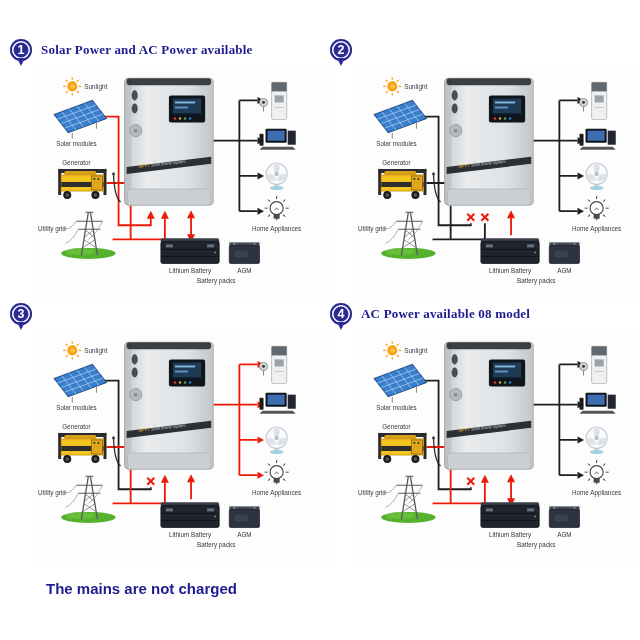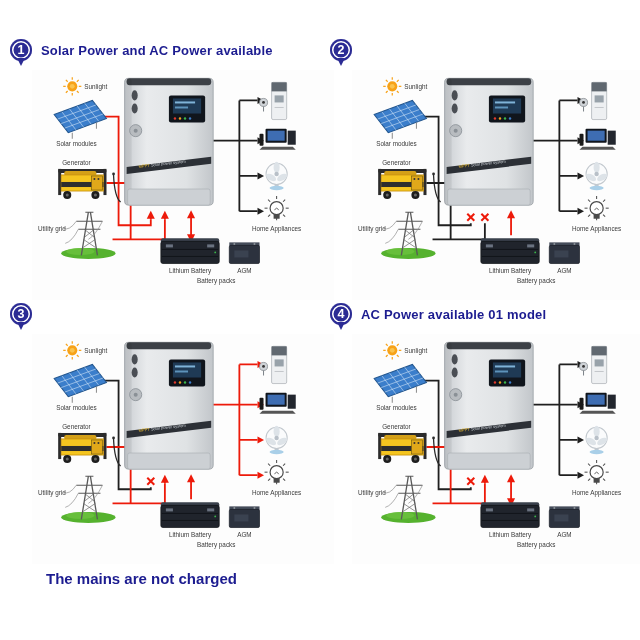--- a/index.html
+++ b/index.html
@@ -9,23 +9,23 @@
   .panel-header { display:flex; align-items:center; gap:9px; height:36px; }
   .pin { position:relative; width:22px; height:22px; border-radius:50%;
          background:#2b2b94;
          box-shadow: inset 0 0 0 2px #2b2b94, inset 0 0 0 3.5px #ffffff;
          color:#fff; font-weight:bold; font-size:12.5px;
          display:flex; align-items:center; justify-content:center; flex:0 0 auto; }
   .pin::after { content:''; position:absolute; left:50%; transform:translateX(-50%);
          top:19px; width:0; height:0;
          border-left:4.5px solid transparent; border-right:4.5px solid transparent;
          border-top:8px solid #2b2b94; }
-  .panel-title { font-size:13px; font-weight:bold; color:#1c1c90; letter-spacing:.2px; white-space:nowrap; }
+  .panel-title { font-size:13px; font-weight:bold; color:#1c1c90; letter-spacing:.2px; white-space:nowrap;font-family:Liberation Serif, serif; }
   .diagram { margin-left:22px; margin-top:2px; width:302px; height:230px; }
-  .panel-note { margin-left:36px; margin-top:6px; font-size:15px; font-weight:bold; color:#1c1c90; }
+  .panel-note { margin-left:36px; margin-top:16px; font-size:15px; font-weight:bold; color:#1c1c90; }
   svg text { font-family:"Liberation Sans", sans-serif; }
 </style>
 </head>
 <body>
 
 <div class="stage">
 
   <div class="panel" style="left:10px; top:32px;">
     <div class="panel-header">
       <span class="pin">1</span>
@@ -526,21 +526,21 @@
           <text x="211" y="201" font-size="6.3" fill="#3a3a3a" text-anchor="middle">AGM</text>
           <text x="183" y="211" font-size="6.3" fill="#3a3a3a" text-anchor="middle">Battery packs</text>
           <text x="243" y="160" font-size="6.3" fill="#3a3a3a" text-anchor="middle">Home Appliances</text>
   </svg></div>
     <div class="panel-note">The mains are not charged</div>
   </div>
 
   <div class="panel" style="left:330px; top:296px;">
     <div class="panel-header">
       <span class="pin">4</span>
-      <span class="panel-title">AC Power available 01 model</span>
+      <span class="panel-title">AC Power available 08 model</span>
     </div>
     <div class="diagram"><svg width="302" height="230" viewBox="0 0 300 228" xmlns="http://www.w3.org/2000/svg">
     <rect x="0" y="0" width="300" height="228" fill="#fdfdfd"></rect>
     <g fill="none" stroke-width="1.8">
     <path d="M64,46 H86 V154 H118 V152" stroke="#1f1f1f"></path>
     <path d="M74,112 H98 V168 M80,168 H98 M98,168 H132 V148" stroke="#ed1a0a"></path>
     <path d="M180,70 H206 M206,30 V140 M206,30 H224 M206,70 H224 M206,105 H224 M206,140 H224" stroke="#1f1f1f"></path>
   </g>
           <g stroke="#ed1a0a" stroke-width="2">
             <line x1="114.5" y1="142.5" x2="121.5" y2="149.5"></line>

